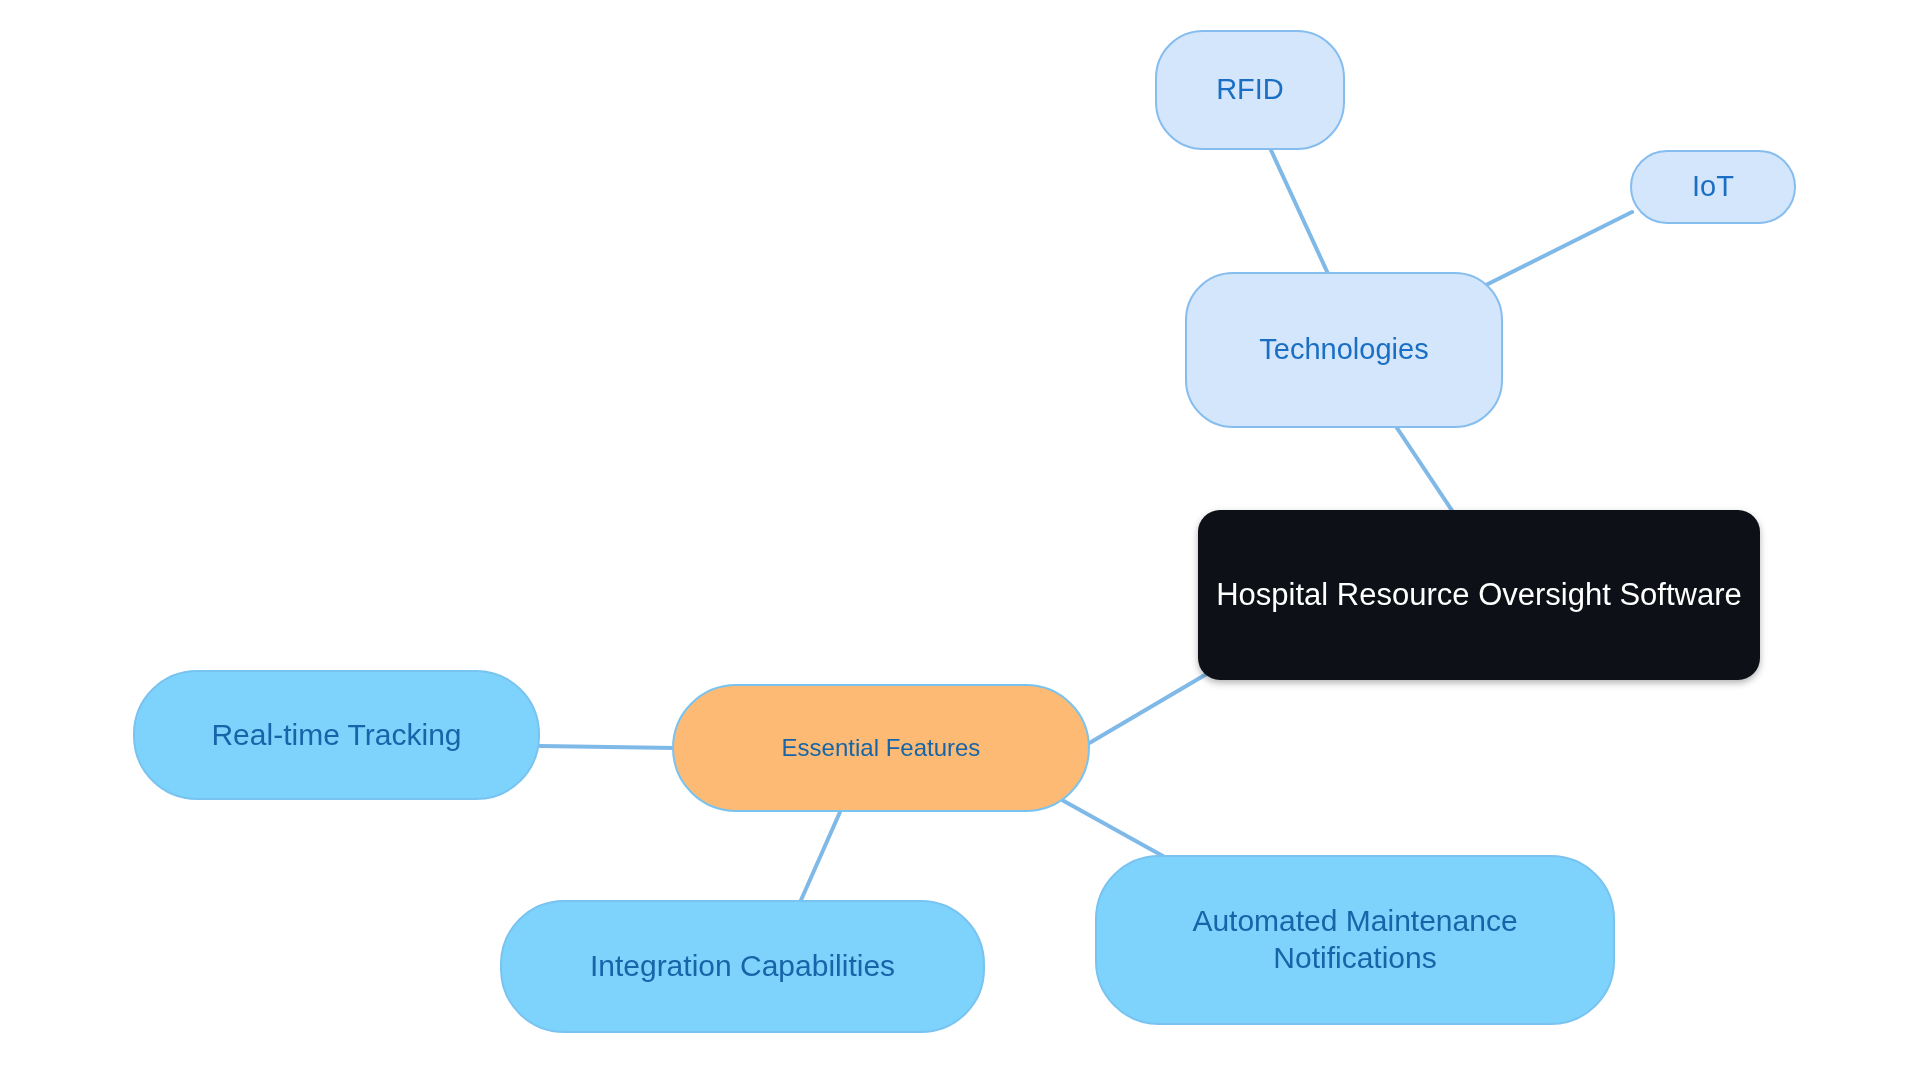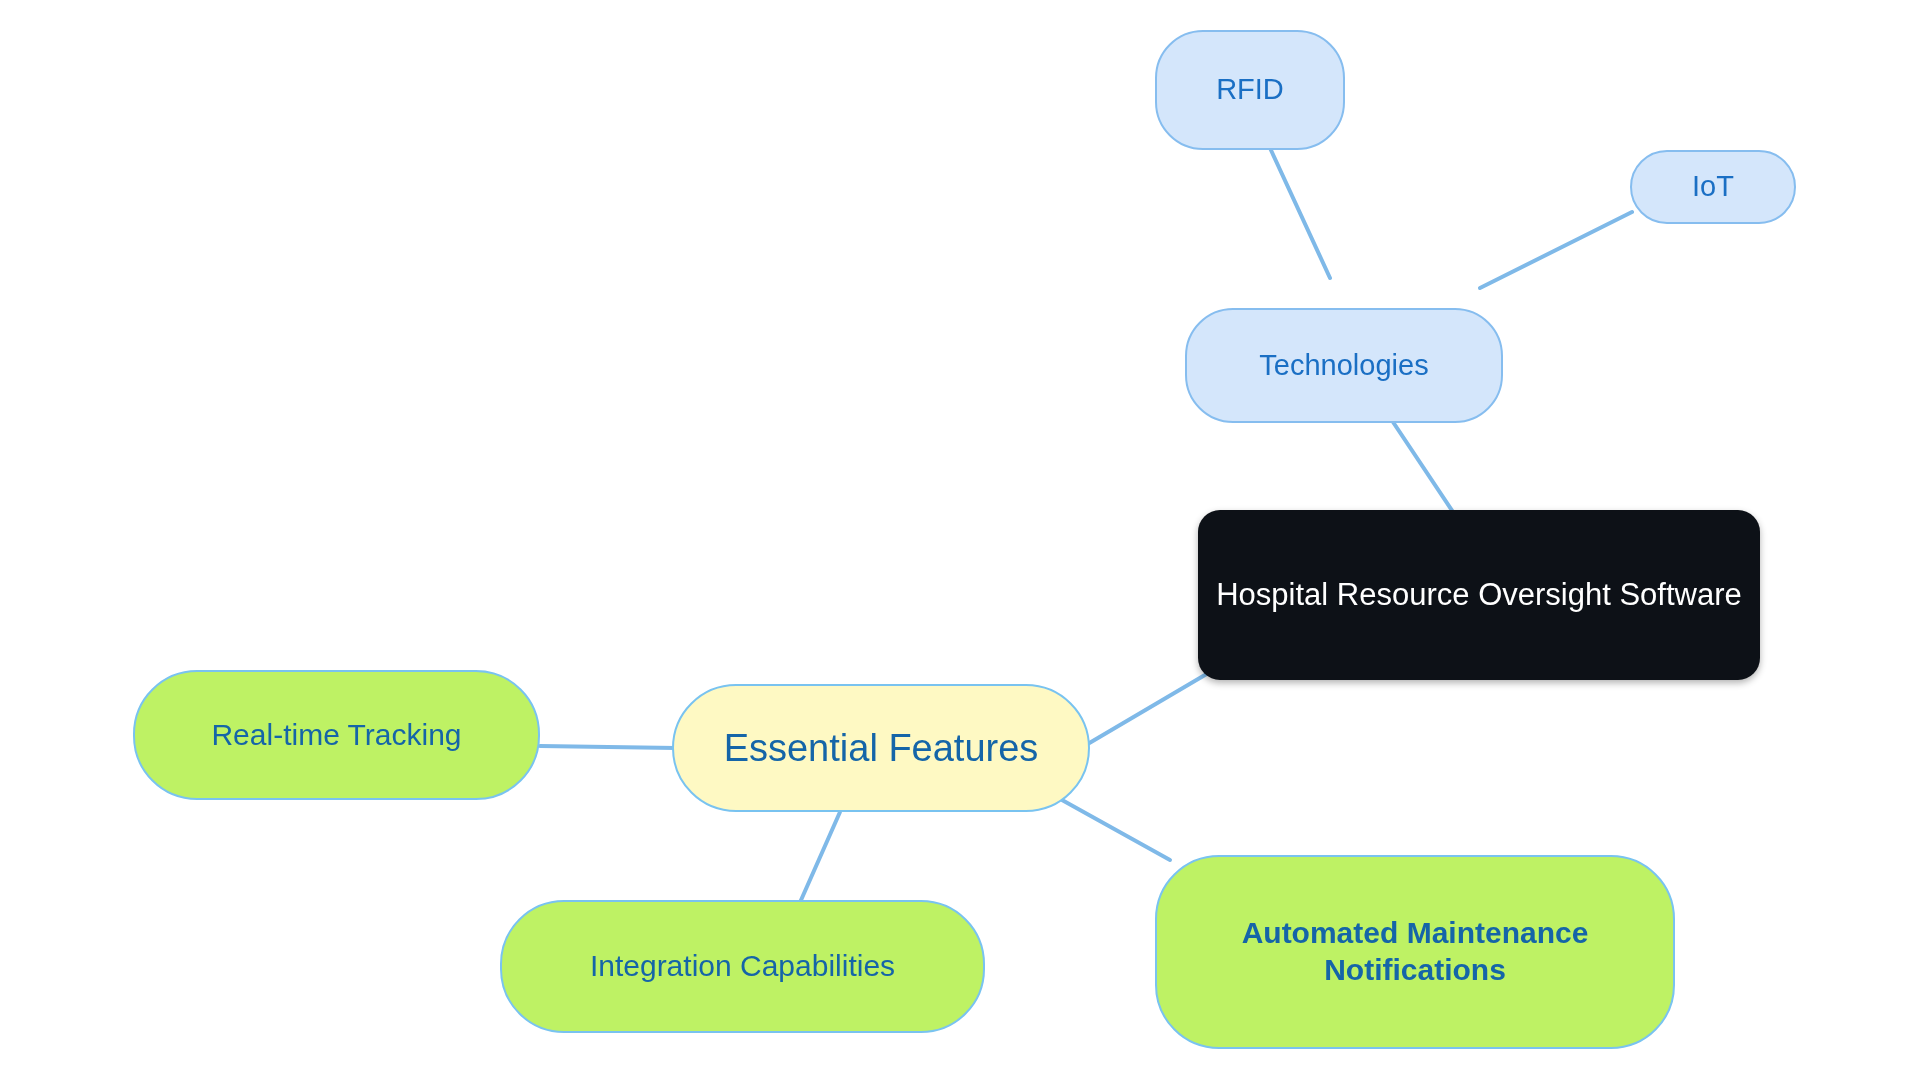--- a/index.html
+++ b/index.html
@@ -48,41 +48,41 @@
     background: #0d1117;
     color: #ffffff;
     border-radius: 22px;
     font-size: 31px;
     box-shadow: 0 3px 7px rgba(0,0,0,0.30);
     padding: 0 16px;
   }
 
   
   .node-branch {
-    background: #fef9c3;
+    background: #fdba74;
     border: 2px solid #79c3f0;
     color: #1565a8;
     border-radius: 64px;
-    font-size: 38px;
+    font-size: 24px;
     padding: 0 24px;
   }
 
   
   .node-leaf-light {
     background: #d4e6fb;
     border: 2px solid #86bdef;
     color: #1a6fc4;
     border-radius: 48px;
     font-size: 29px;
     padding: 16px 20px;
   }
 
   
   .node-leaf {
-    background: #bef264;
+    background: #7dd3fc;
     border: 2px solid #79c3f0;
     color: #1565a8;
     border-radius: 64px;
     font-size: 30px;
     padding: 0 24px;
   }
 
   .node-label {
     display: block;
     white-space: pre-line;
@@ -98,23 +98,23 @@
       <line x1="1270" y1="148" x2="1330" y2="278" stroke="#7fb9e8" stroke-width="4" stroke-linecap="round"></line>
       <line x1="1632" y1="212" x2="1480" y2="288" stroke="#7fb9e8" stroke-width="4" stroke-linecap="round"></line>
       <line x1="1086" y1="745" x2="1210" y2="672" stroke="#7fb9e8" stroke-width="4" stroke-linecap="round"></line>
       <line x1="540" y1="746" x2="676" y2="748" stroke="#7fb9e8" stroke-width="4" stroke-linecap="round"></line>
       <line x1="790" y1="925" x2="840" y2="812" stroke="#7fb9e8" stroke-width="4" stroke-linecap="round"></line>
       <line x1="1170" y1="860" x2="1062" y2="800" stroke="#7fb9e8" stroke-width="4" stroke-linecap="round"></line>
     </svg>
 
   <div id="node-layer">
       <div class="node node-root" style="left: 1198px; top: 510px; width: 562px; height: 170px;"><span class="node-label">Hospital Resource Oversight Software</span></div>
-      <div class="node node-leaf-light" style="left: 1185px; top: 272px; width: 318px; height: 115px; margin-top: 36px;"><span class="node-label">Technologies</span></div>
+      <div class="node node-leaf-light" style="left: 1185px; top: 272px; width: 318px; height: 156px;"><span class="node-label">Technologies</span></div>
       <div class="node node-leaf-light" style="left: 1155px; top: 30px; width: 190px; height: 120px;"><span class="node-label">RFID</span></div>
       <div class="node node-leaf-light" style="left: 1630px; top: 150px; width: 166px; height: 74px;"><span class="node-label">IoT</span></div>
       <div class="node node-branch" style="left: 672px; top: 684px; width: 418px; height: 128px;"><span class="node-label">Essential Features</span></div>
       <div class="node node-leaf" style="left: 133px; top: 670px; width: 407px; height: 130px;"><span class="node-label">Real-time Tracking</span></div>
       <div class="node node-leaf" style="left: 500px; top: 900px; width: 485px; height: 133px;"><span class="node-label">Integration Capabilities</span></div>
-      <div class="node node-leaf" style="left: 1155px; top: 855px; width: 520px; height: 194px; font-weight: bold;"><span class="node-label">Automated Maintenance
+      <div class="node node-leaf" style="left: 1095px; top: 855px; width: 520px; height: 170px;"><span class="node-label">Automated Maintenance
 Notifications</span></div>
     </div>
 
 </div>
 
 </body></html>

